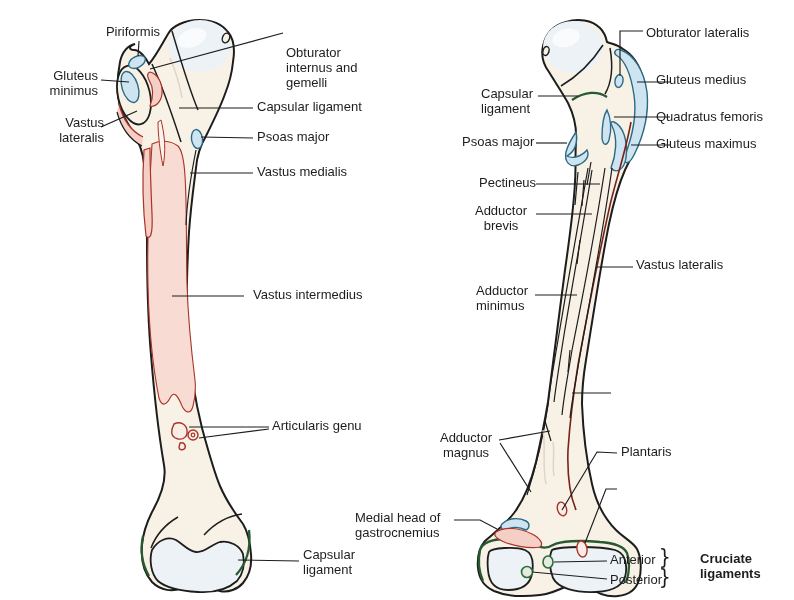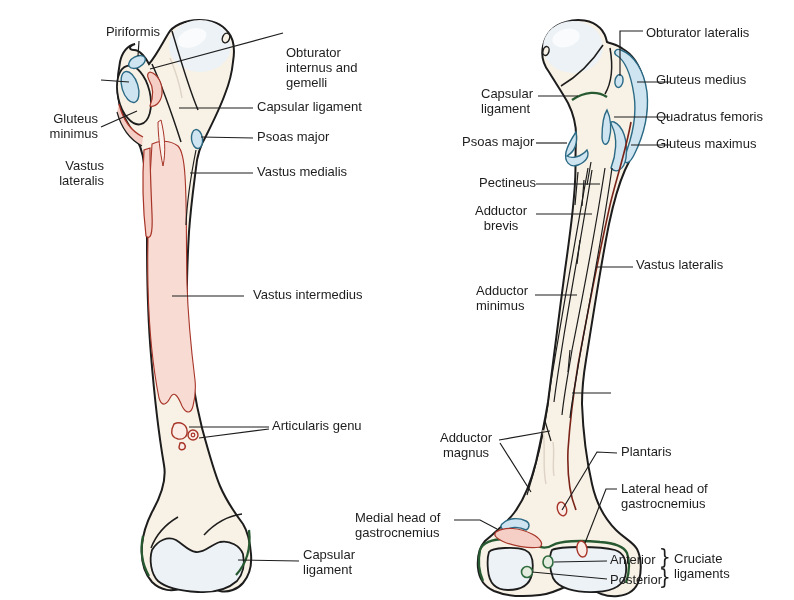--- a/index.html
+++ b/index.html
@@ -8,21 +8,21 @@
     --pink:#f5cfc5; --pink-light:#f8dcd4; --pink-stroke:#a73428;
     --green:#275a31; --dark-red:#7a2419; --text:#1d1d1d;
   }
   html,body{margin:0;padding:0;background:#fff;}
   #stage{position:relative;width:794px;height:600px;background:#fff;overflow:hidden;
          font-family:"Liberation Sans", sans-serif;}
   #art{position:absolute;left:0;top:0;}
   .lbl{position:absolute;font-size:13px;line-height:15px;color:var(--text);
        white-space:nowrap;}
   .wrap{white-space:normal;}
-  .r{text-align:right;margin-top:43px;}
+  .r{text-align:right;}
   .c{text-align:center;}
   .brace{position:absolute;font-size:21px;line-height:21px;color:var(--text);
          font-family:"DejaVu Sans", sans-serif;transform:scaleX(.9);}
   svg .bone{fill:var(--bone);stroke:var(--outline);stroke-width:2;}
   svg .inner{fill:none;stroke:var(--outline);stroke-width:1.5;}
   svg .thin{fill:none;stroke:var(--outline);stroke-width:1.2;}
   svg .blue{fill:var(--blue);stroke:var(--blue-stroke);stroke-width:1.4;}
   svg .pinkfill{fill:var(--pink);stroke:var(--pink-stroke);stroke-width:1.2;}
   svg .pinklight{fill:var(--pink-light);stroke:var(--pink-stroke);stroke-width:1.1;}
   svg .redline{fill:none;stroke:var(--pink-stroke);stroke-width:1.3;}
@@ -267,21 +267,20 @@
   <div class="lbl wrap" style="left:481px;top:86px;width:60px;">Capsular ligament</div>
   <div class="lbl" style="left:656px;top:109px;">Quadratus femoris</div>
   <div class="lbl" style="left:462px;top:134px;">Psoas major</div>
   <div class="lbl" style="left:656px;top:136px;">Gluteus maximus</div>
   <div class="lbl" style="left:479px;top:175px;text-align:right;">Pectineus</div>
   <div class="lbl wrap c" style="left:470px;top:203px;width:62px;">Adductor brevis</div>
   <div class="lbl" style="left:636px;top:257px;">Vastus lateralis</div>
   <div class="lbl wrap" style="left:476px;top:283px;width:62px;">Adductor minimus</div>
   <div class="lbl wrap c" style="left:436px;top:430px;width:60px;">Adductor magnus</div>
   <div class="lbl" style="left:621px;top:444px;">Plantaris</div>
-  <div class="lbl wrap" style="left:621px;top:481px;width:95px;">Lateral head of gastrocnemius</div>
   <div class="lbl wrap" style="left:355px;top:510px;width:95px;">Medial head of gastrocnemius</div>
   <div class="lbl" style="left:610px;top:552px;">Anterior</div>
   <div class="lbl" style="left:610px;top:572px;">Posterior</div>
   <div class="brace" style="left:658px;top:547px;">}</div>
   <div class="brace" style="left:658px;top:567px;">}</div>
-  <div class="lbl wrap" style="left:674px;top:551px;width:80px;">Cruciate ligaments</div>
+  <div class="lbl wrap" style="left:700px;top:551px;width:80px;font-weight:bold;">Cruciate ligaments</div>
 
 </div>
 
 </body></html>

